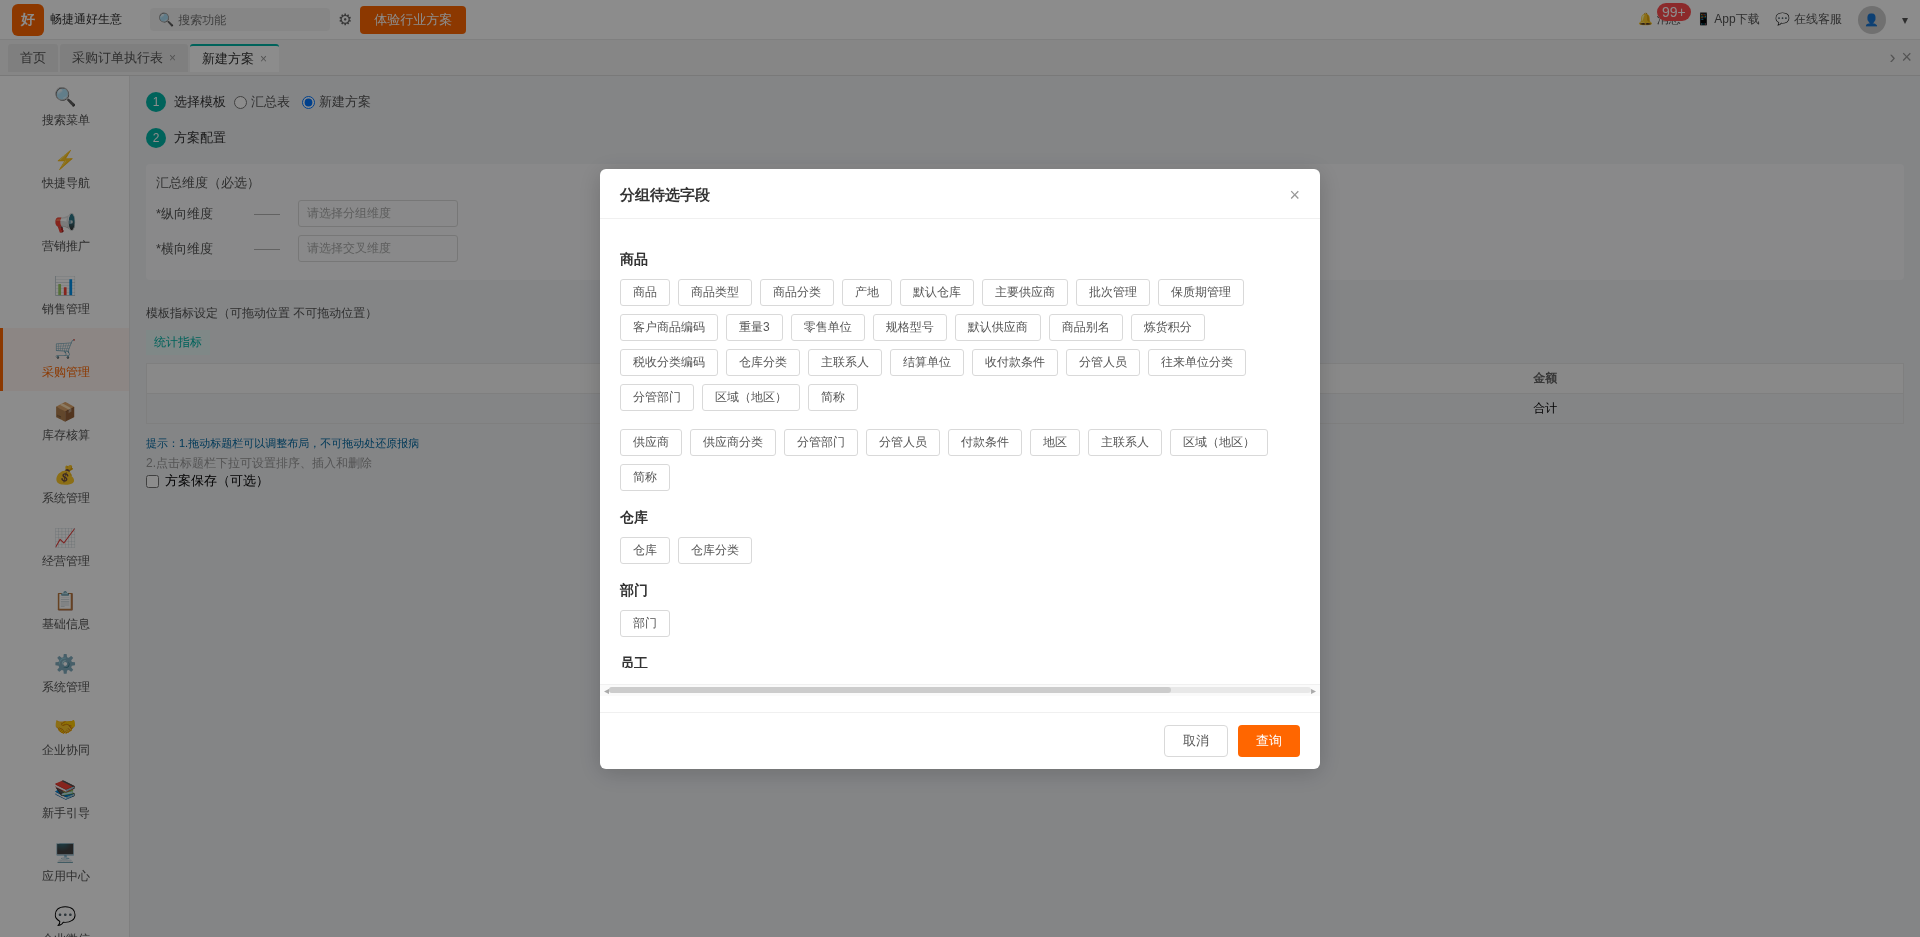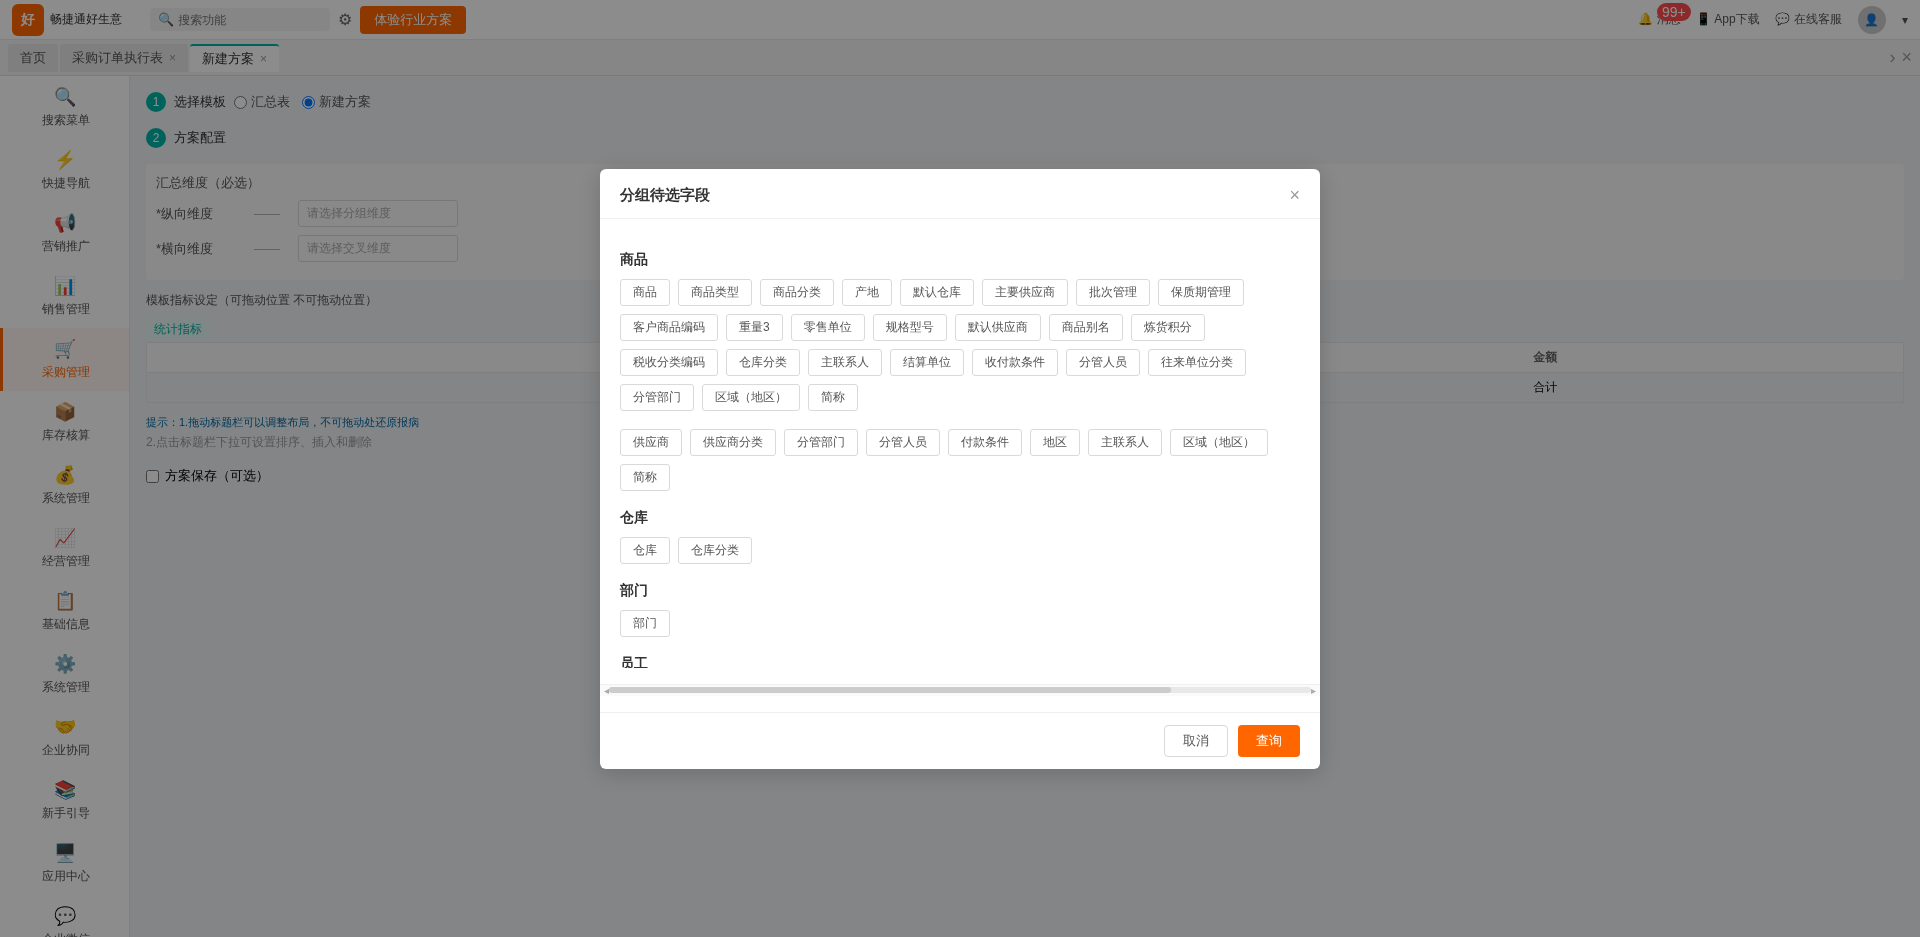--- a/index.html
+++ b/index.html
@@ -180,21 +180,21 @@
     }
 
     
     .bg-form { background: rgba(255,255,255,0.6); padding: 10px; border-radius: 4px; }
     .form-row { display: flex; align-items: center; gap: 10px; margin-bottom: 8px; }
     .form-label { font-size: 13px; color: #555; min-width: 80px; }
 
     .btn-cancel { border: 1px solid #d9d9d9; background: #fff; color: #555; border-radius: 4px; padding: 6px 18px; cursor: pointer; font-size: 13px; }
     .btn-confirm { background: #ff6600; color: white; border: none; border-radius: 4px; padding: 6px 18px; cursor: pointer; font-size: 13px; }
 
-    .stats-table { border-collapse: collapse; width: 100%; }
+    .stats-table { border-collapse: collapse; width: 100%; margin-top: 8px; }
     .stats-table th, .stats-table td { border: 1px solid #e8e8e8; padding: 6px 10px; font-size: 12px; text-align: center; }
     .stats-table th { background: #fafafa; color: #666; }
   </style>
 </head>
 <body>
 
 <div class="topbar">
   <div class="topbar-left">
     <div class="logo-area">
       <div class="logo-icon">好</div>
@@ -339,21 +339,21 @@
       </div>
       <div class="form-row">
         <span class="form-label">*横向维度</span>
         <span style="color:#aaa;margin: 0 8px;">——</span>
         <div style="border:1px solid #d9d9d9;border-radius:3px;padding:4px 8px;min-width:160px;color:#aaa;font-size:12px;cursor:pointer;">
           <span>请选择交叉维度</span>
         </div>
       </div>
     </div>
 
-    <div style="margin-top:12px;font-size:12px;color:#555;">模板指标设定（可拖动位置    不可拖动位置）</div>
+    <div style="margin-top:25px;font-size:12px;color:#555;">模板指标设定（可拖动位置    不可拖动位置）</div>
 
     <div style="margin-top:8px;">
       <div style="background:#e8f7f6;padding:4px 8px;font-size:12px;color:#00b4a6;font-weight:400;display:inline-block;">统计指标</div>
       <table class="stats-table">
         <thead>
           <tr>
             <th style="position:relative;">
               <span>主数量</span>
               <span style="color:#aaa;font-size:10px;">▾</span>
             </th>
@@ -365,21 +365,21 @@
             <td>合计</td>
             <td>合计</td>
           </tr>
         </tbody>
       </table>
     </div>
 
     <div style="margin-top:12px;font-size:11px;color:#0369a1;">提示：1.拖动标题栏可以调整布局，不可拖动处还原报病</div>
     <div style="margin-top:4px;font-size:12px;color:#999;">2.点击标题栏下拉可设置排序、插入和删除</div>
 
-    <div style="margin-top:16px;display:flex;align-items:center;gap:6px;">
+    <div style="display:flex;align-items:center;gap:6px;">
       <input type="checkbox" style="">
       <span>方案保存（可选）</span>
     </div>
   </div>
 </div>
 
 <div class="overlay">
   <div class="modal">
     <div class="modal-header">
       <span class="modal-title">分组待选字段</span>

